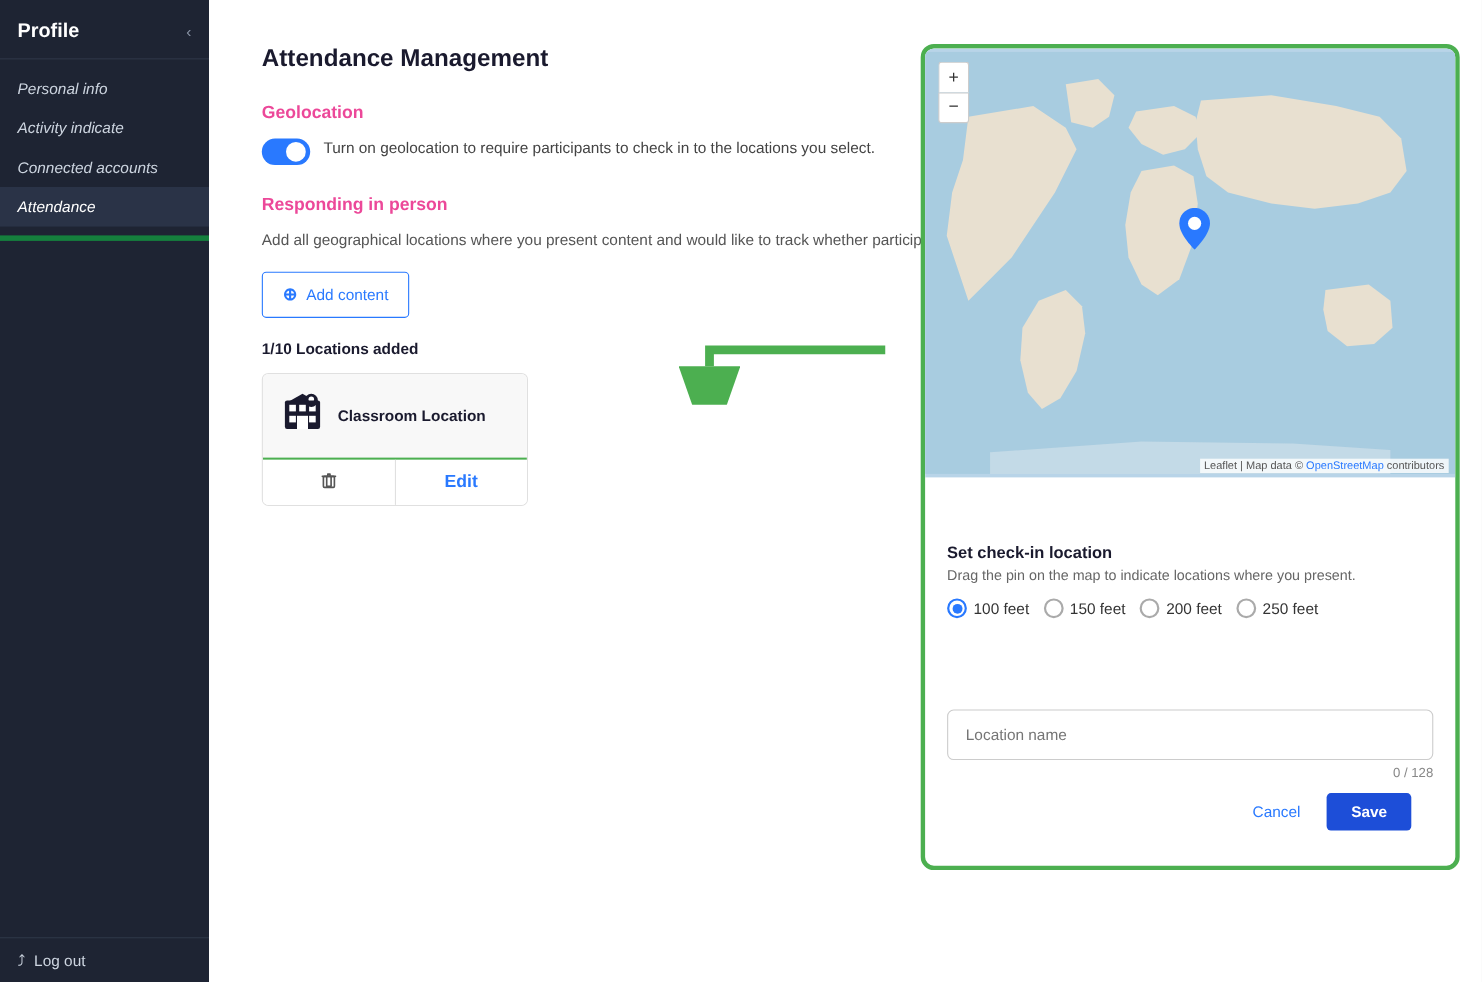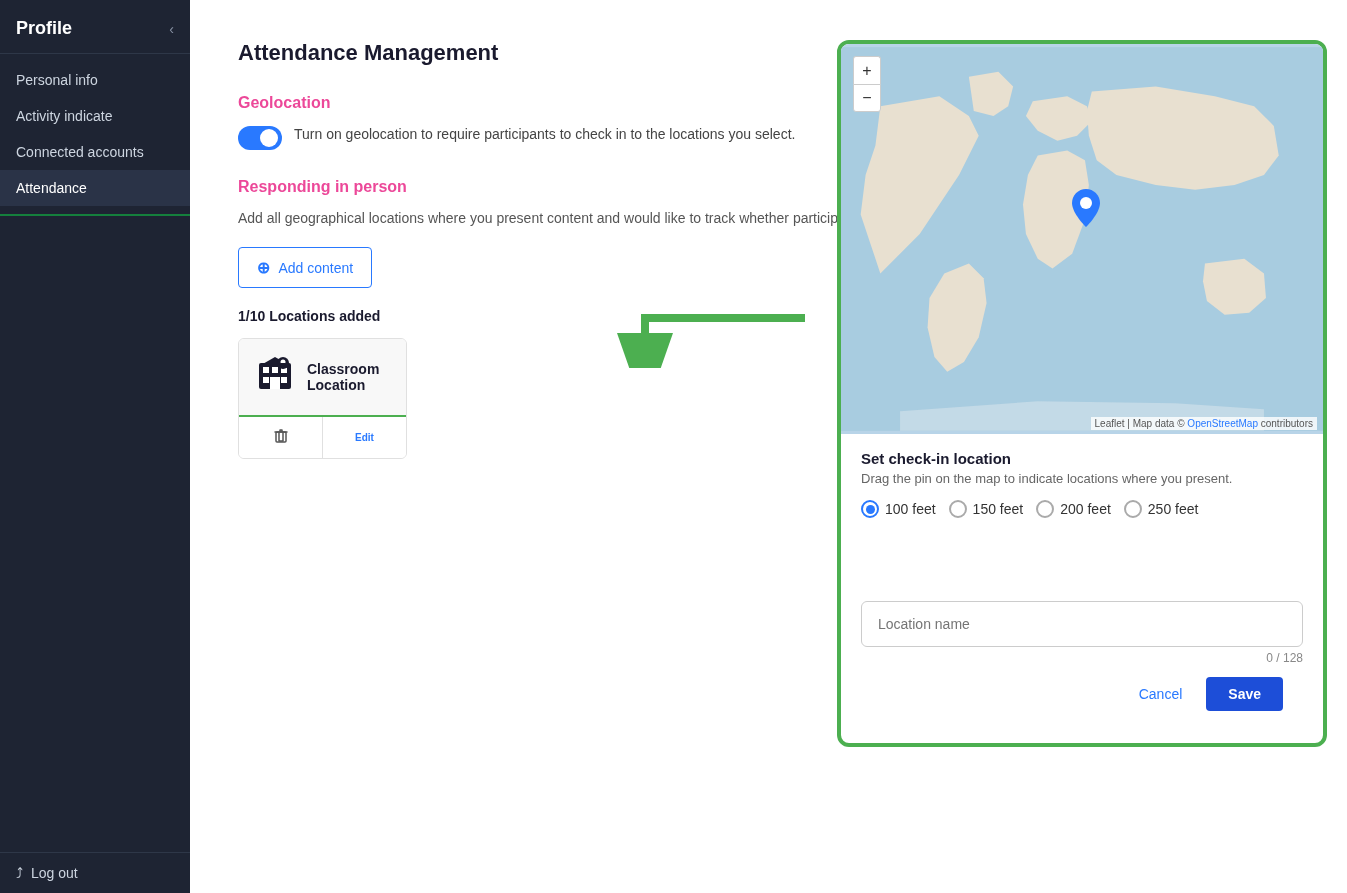--- a/index.html
+++ b/index.html
@@ -31,21 +31,22 @@
     .sidebar-collapse-btn {
       color: #8892a4;
       cursor: pointer;
       font-size: 14px;
       background: none;
       border: none;
       color: #8892a4;
     }
     .sidebar-section {
       padding: 8px 0;
-      border-bottom: 2px solid #15803d;
+      border-bottom: 5px solid #15803d;
+      font-style: italic;
     }
     .sidebar-item {
       padding: 10px 16px;
       font-size: 14px;
       color: #cdd5e0;
       cursor: pointer;
       white-space: nowrap;
     }
     .sidebar-item.active { color: #ffffff; background: #2a3347; }
     .sidebar-footer {
@@ -140,21 +141,21 @@
     }
     .locations-count {
       font-size: 14px;
       font-weight: 600;
       color: #1a1a2e;
       margin-bottom: 14px;
     }
     .location-card {
       border: 1px solid #e0e0e0;
       border-radius: 6px;
-      width: 169px;
+      width: 242px;
       overflow: hidden;
     }
     .location-card-body {
       display: flex;
       align-items: center;
       gap: 12px;
       padding: 14px 16px;
       background: #f8f8f8;
     }
     .location-icon {
@@ -181,21 +182,21 @@
       border-right: 1px solid #e0e0e0;
     }
     .location-edit-btn {
       flex: 1;
       padding: 10px;
       background: white;
       border: none;
       cursor: pointer;
       color: #2979ff;
       font-weight: 600;
-      font-size: 10px;
+      font-size: 16px;
     }
 
     
     .right-panel-overlay {
       position: absolute;
       top: 40px;
       right: 20px;
       width: 490px;
       background: white;
       border: 4px solid #4caf50;
@@ -262,20 +263,21 @@
     .map-attribution a { color: #2979ff; text-decoration: none; }
 
     .checkin-section {
       padding: 16px 20px;
     }
     .checkin-title {
       font-size: 15px;
       font-weight: 700;
       color: #1a1a2e;
       margin-bottom: 4px;
+      margin-top: 44px;
     }
     .checkin-desc {
       font-size: 13px;
       color: #666;
       margin-bottom: 14px;
     }
     .radio-group {
       display: flex;
       align-items: center;
       gap: 13px;

